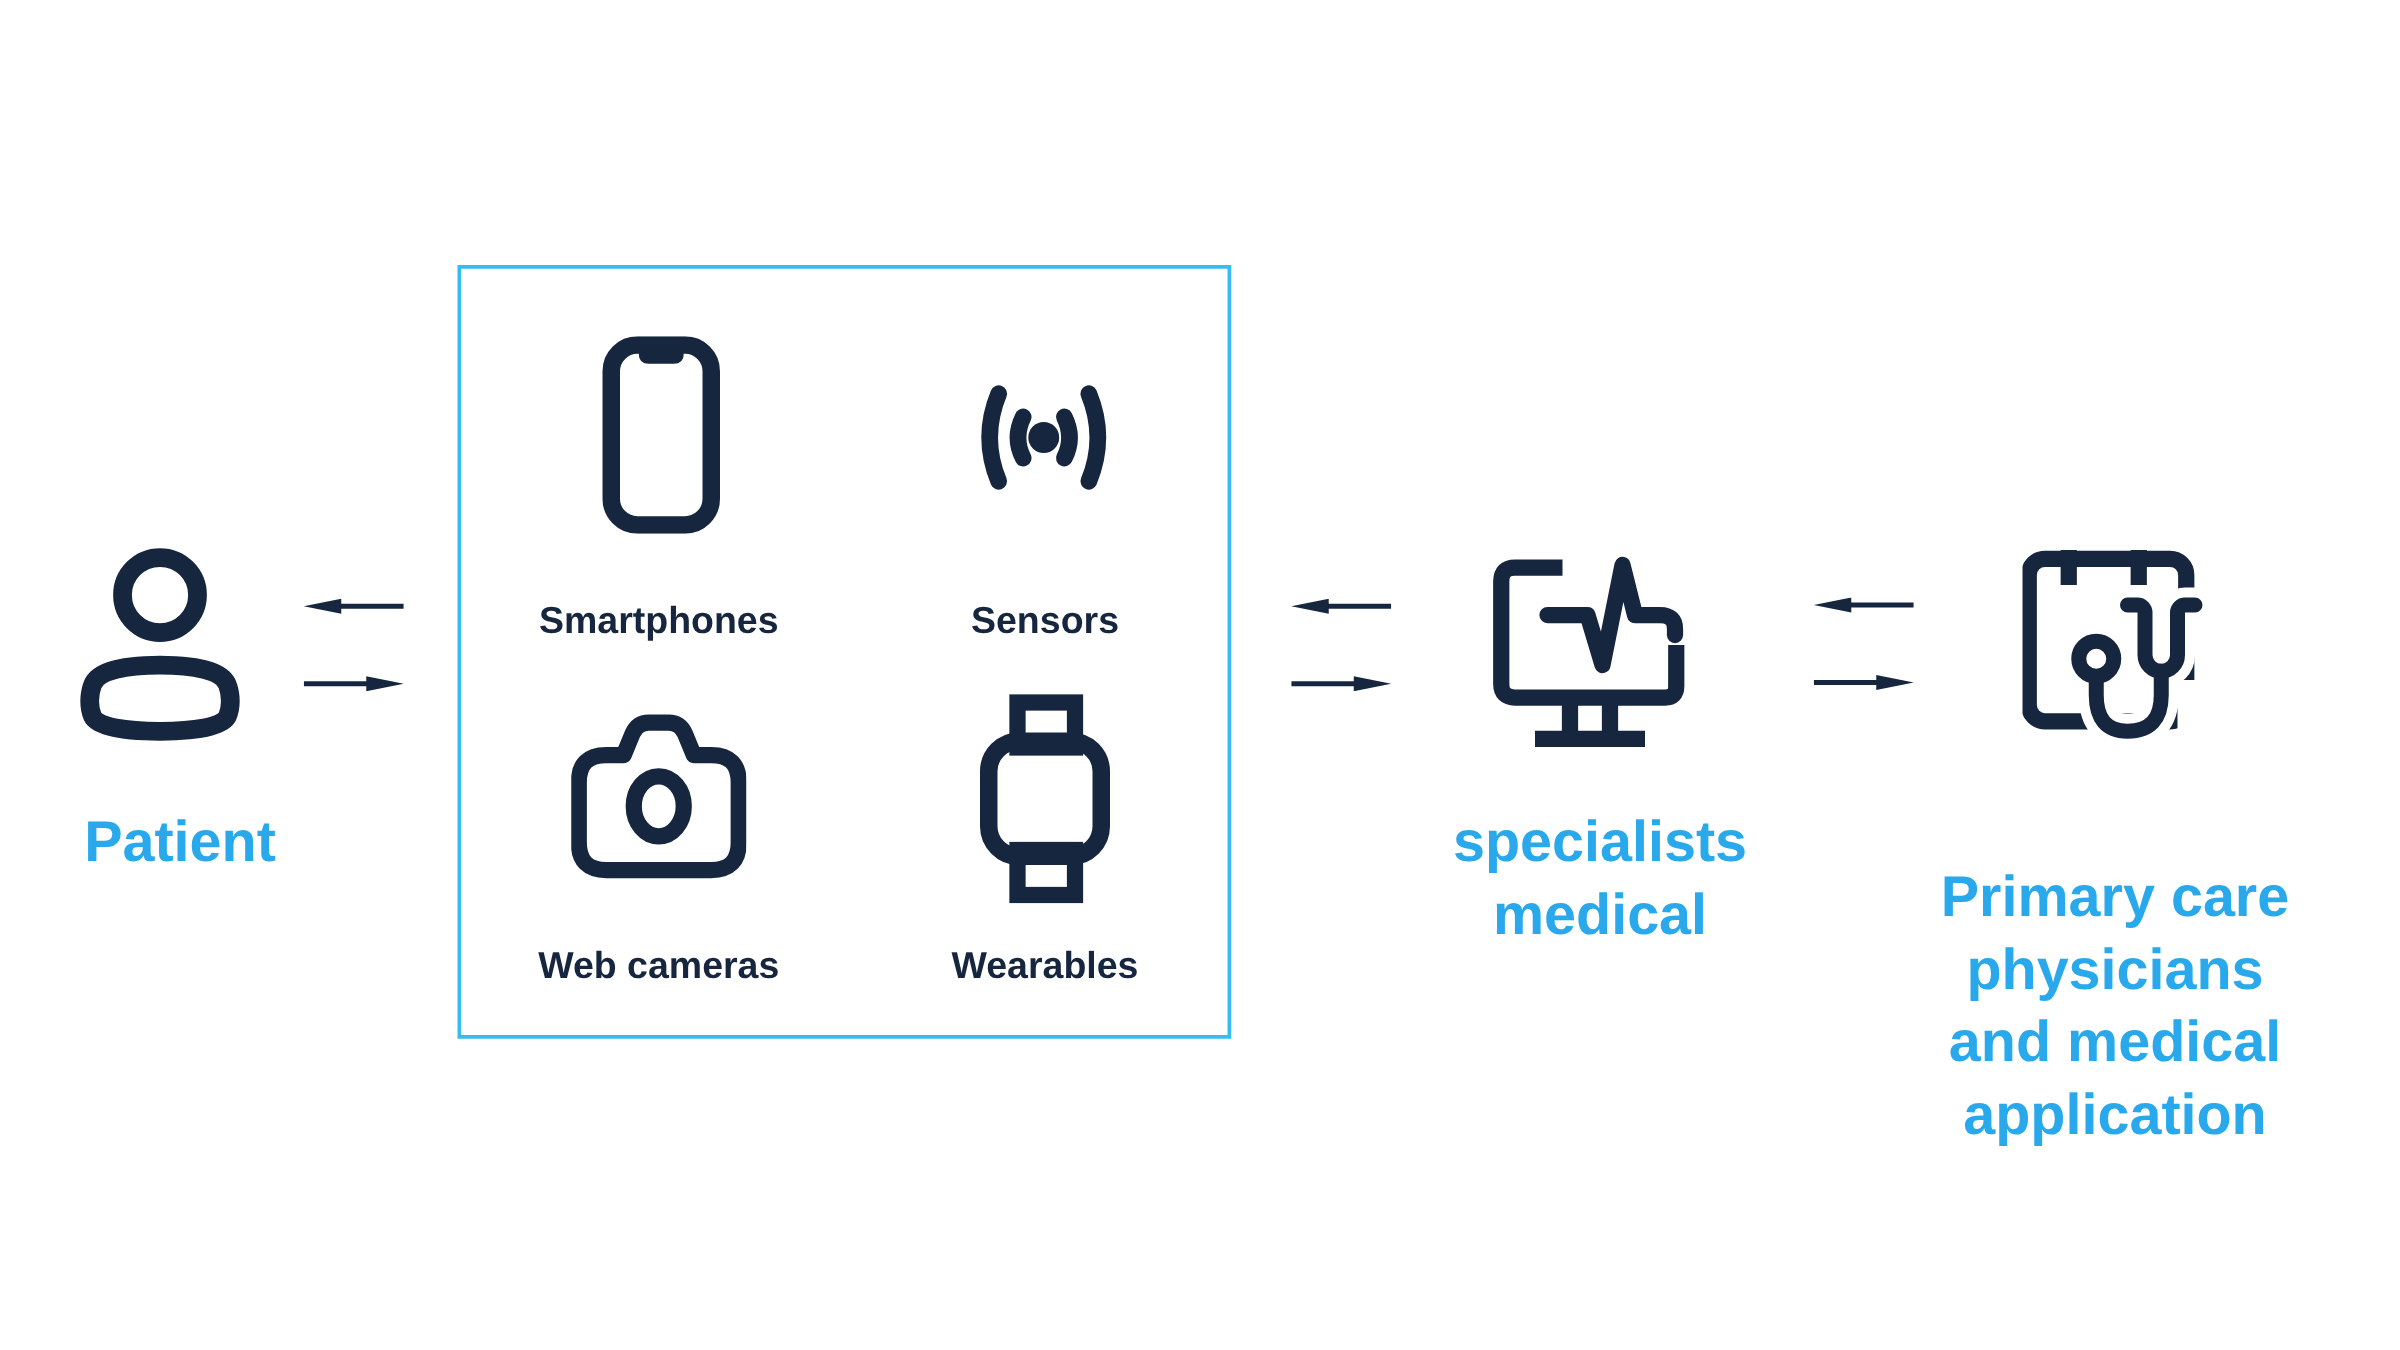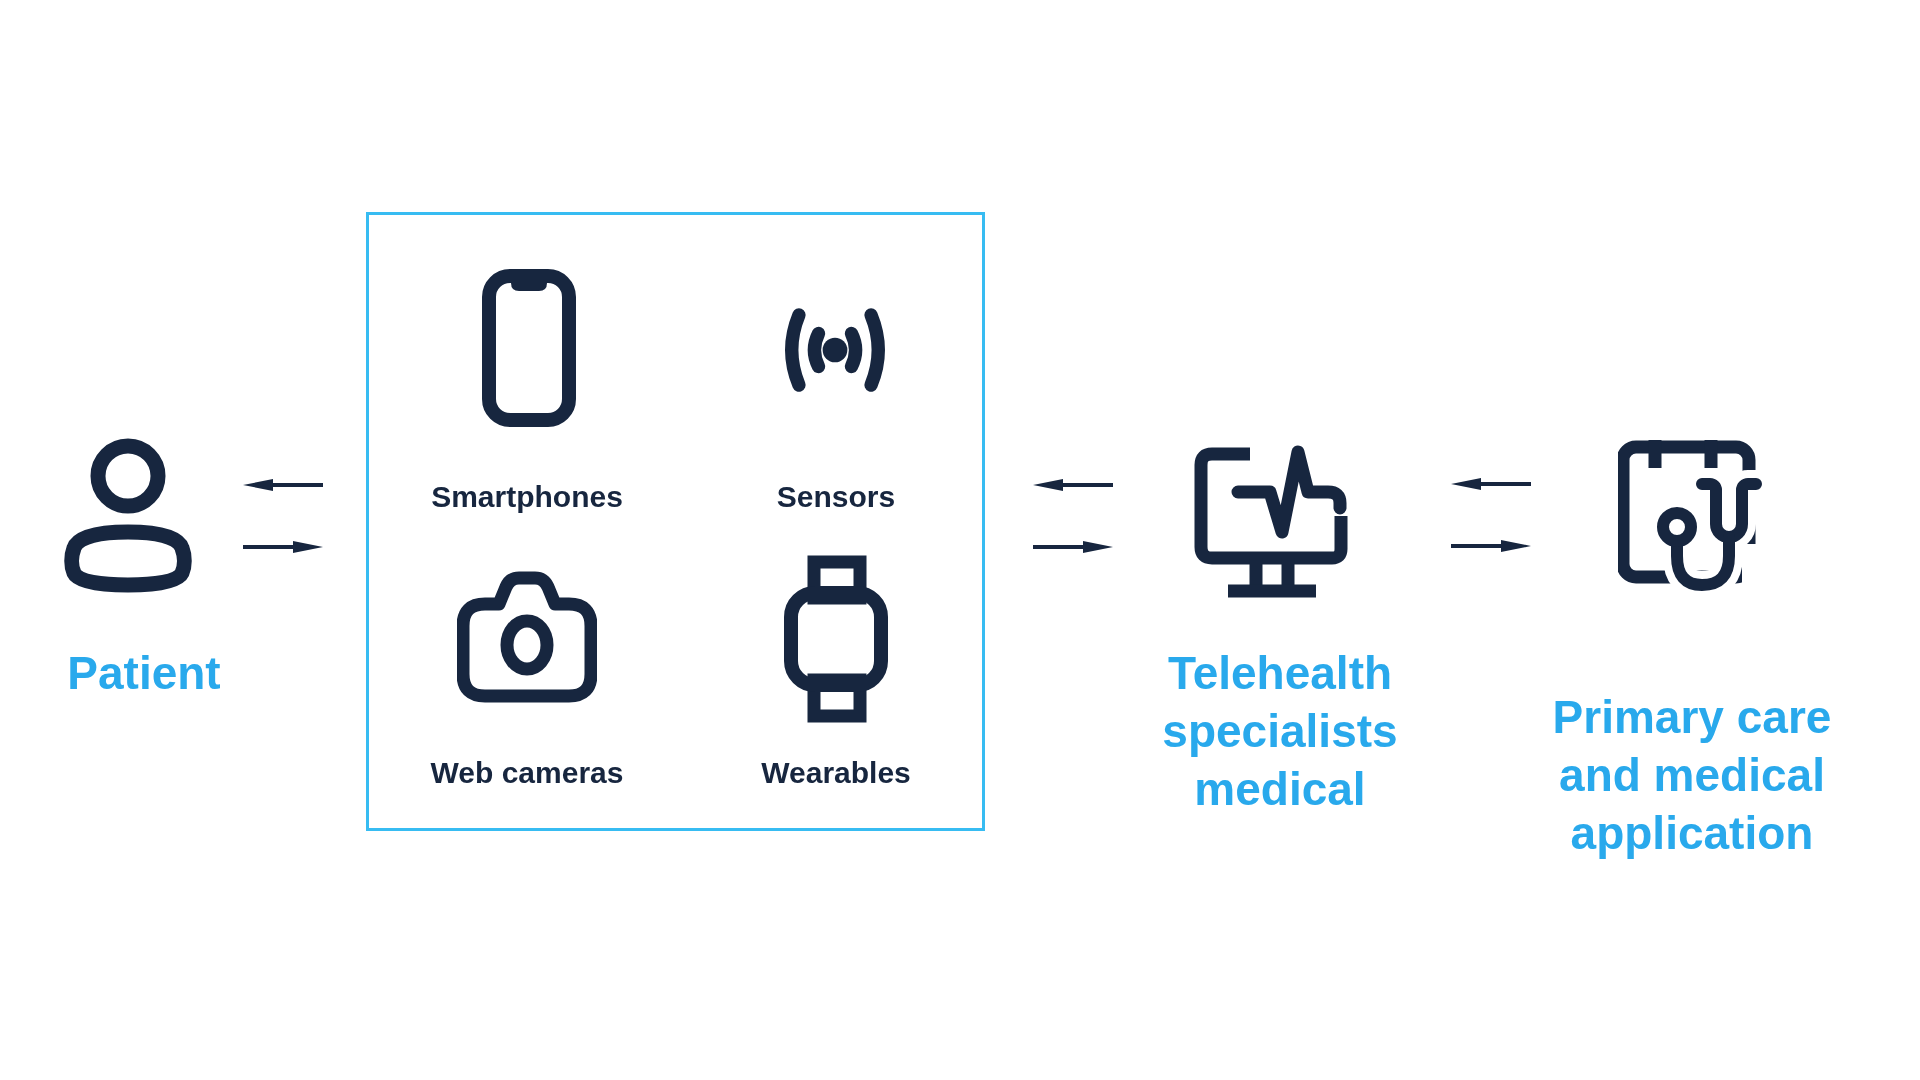--- a/index.html
+++ b/index.html
@@ -105,21 +105,20 @@
 
   <div class="abs icon" style="left:1192px;top:444px;width:160px;height:158px;">
     <svg viewBox="0 0 160 158" fill="none" stroke="currentColor" stroke-width="13">
       <path d="M58,10 H20 Q9,10 9,21 V103 Q9,114 20,114 H140 Q149,114 149,105 V72"></path>
       <path d="M46,48 H78 L90,88 L106,8 L116,48 H136 Q148,48 148,59 V64" stroke-linejoin="round" stroke-linecap="round"></path>
       <path d="M64,114 V146 M96,114 V146"></path>
       <path d="M36,147 H124"></path>
     </svg>
   </div>
   <div class="abs" style="left:1072px;top:644px;width:400px;">
-    <div class="blue-label">Telehealth</div>
     <div class="blue-label">specialists</div>
     <div class="blue-label">medical</div>
   </div>
 
   <div class="abs arrow-pair" style="left:1451px;top:478px;width:80px;height:74px;">
     <svg viewBox="0 0 80 74">
       <g>
         <line x1="26" y1="6" x2="80" y2="6" stroke="currentColor" stroke-width="4"></line>
         <polygon points="0,6 30,0 30,12" fill="currentColor"></polygon>
       </g>
@@ -141,17 +140,18 @@
       <path d="M111,99 V118 Q111,147 84,147 Q59,147 59,118 V104" stroke="#fff" stroke-width="28" stroke-linecap="round"></path>
       <circle cx="59" cy="89" r="27" fill="#fff"></circle>
 
       <path d="M84,46 h8 a6,6 0 0 1 6,6 v34 a13,13 0 0 0 26,0 v-34 a6,6 0 0 1 6,-6 h8" stroke="currentColor" stroke-width="12" stroke-linecap="round" stroke-linejoin="round"></path>
       <path d="M111,99 V118 Q111,147 84,147 Q59,147 59,118 V104" stroke="currentColor" stroke-width="12" stroke-linecap="round"></path>
       <circle cx="59" cy="89" r="14" stroke="currentColor" stroke-width="12"></circle>
     </svg>
   </div>
   <div class="abs" style="left:1484px;top:644px;width:400px;margin-top:44px;">
     <div class="blue-label">Primary care</div>
+    <div class="blue-label">physicians</div>
     <div class="blue-label">and medical</div>
     <div class="blue-label">application</div>
   </div>
 
 </div>
 
 </body></html>

